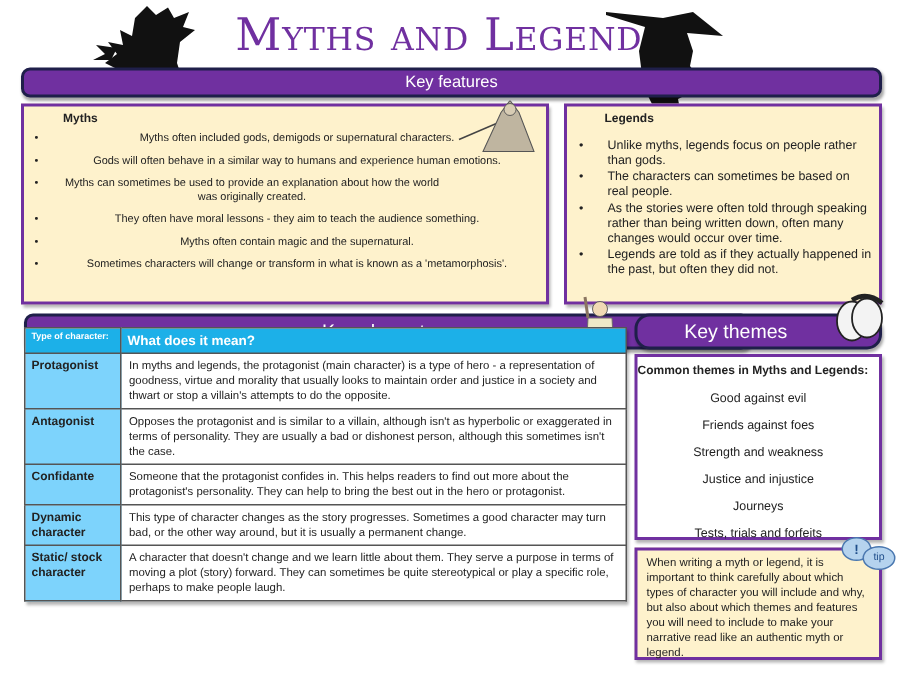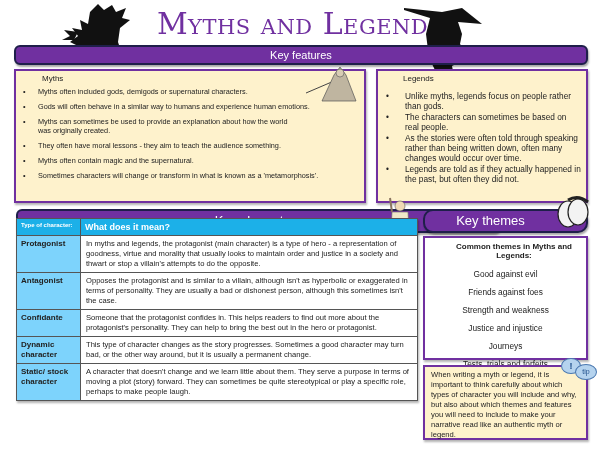--- a/index.html
+++ b/index.html
@@ -17,42 +17,42 @@
     border-radius: 6px; color: #fff; text-align: center;
     box-shadow: 1px 2px 2px rgba(0,0,0,0.35);
   }
   .bar span { display: block; }
 
   .panel {
     position: absolute; background: #fef2cc; border: 2px solid #7030a0;
     box-shadow: 1px 2px 2px rgba(0,0,0,0.3);
   }
 
-  .myths-title, .legends-title { font-weight: normal; font-size: 8px; padding-left: 20px; }
-  ul.myth-list { list-style: none; margin-top: 4px; }
+  .myths-title, .legends-title { font-weight: bold; font-size: 8px; padding-left: 20px; }
+  ul.myth-list { list-style: none; margin-top: 4px; text-align: center; }
   ul.myth-list li { position: relative; padding-left: 16px; font-size: 7.3px; line-height: 9px; margin-bottom: 6px; }
   ul.myth-list li::before { content: "\2022"; position: absolute; left: 1px; top: 0; }
 
   ul.legend-list { list-style: none; margin-top: 8px; }
   ul.legend-list li { position: relative; padding-left: 22px; font-size: 8.3px; line-height: 10px; margin-bottom: 1px; }
   ul.legend-list li::before { content: "\2022"; position: absolute; left: 3px; top: 0; }
 
   table.chars {
     position: absolute; left: 16px; top: 218px; width: 402px;
     border-collapse: collapse; background: #fff;
     box-shadow: 1px 2px 2px rgba(0,0,0,0.3);
   }
   table.chars th, table.chars td { border: 1px solid #555; vertical-align: top; }
   table.chars th { background: #1cb0e8; color: #fff; text-align: left; padding: 3px 4px; }
   table.chars th.col1 { font-size: 6px; font-weight: bold; width: 64px; }
   table.chars th.col2 { font-size: 9px; font-weight: bold; }
   table.chars td.type { background: #7dd3fc; font-weight: bold; font-size: 8px; padding: 3px 4px; line-height: 10px; }
   table.chars td.desc { font-size: 7.6px; line-height: 10px; padding: 3px 5px; }
 
-  .themes-heading { font-weight: bold; font-size: 8px; text-align: center; margin-top: 4px; margin-left: 17px; }
+  .themes-heading { font-weight: bold; font-size: 8px; text-align: left; margin-top: 4px; }
   .theme-item { font-size: 8.3px; text-align: center; margin-top: 8px; }
 
   .tip-text { font-size: 7.6px; line-height: 10px; padding: 3px 6px; }
 
   .silhouette { position: absolute; }
 </style>
 </head>
 <body>
 
 <div class="title">Myths and Legends</div>

